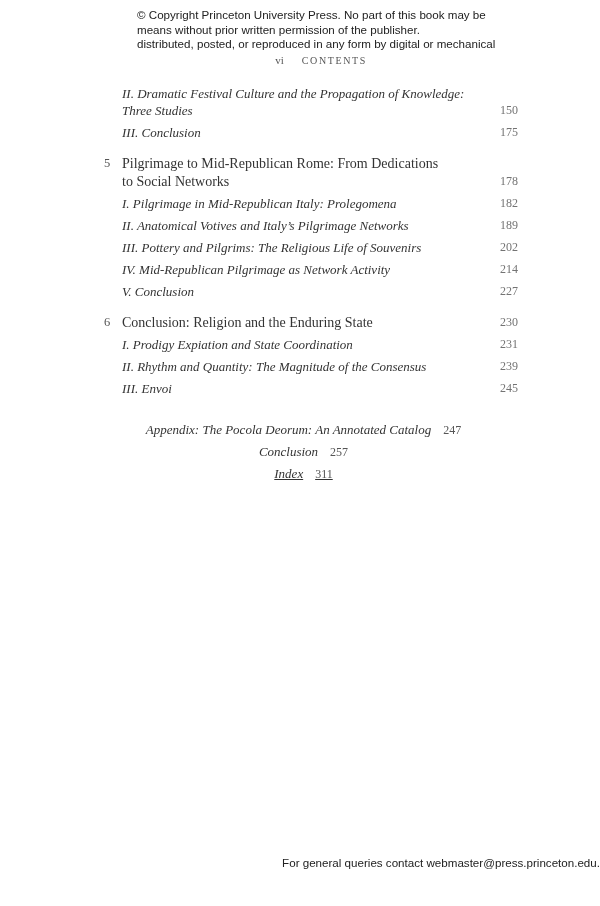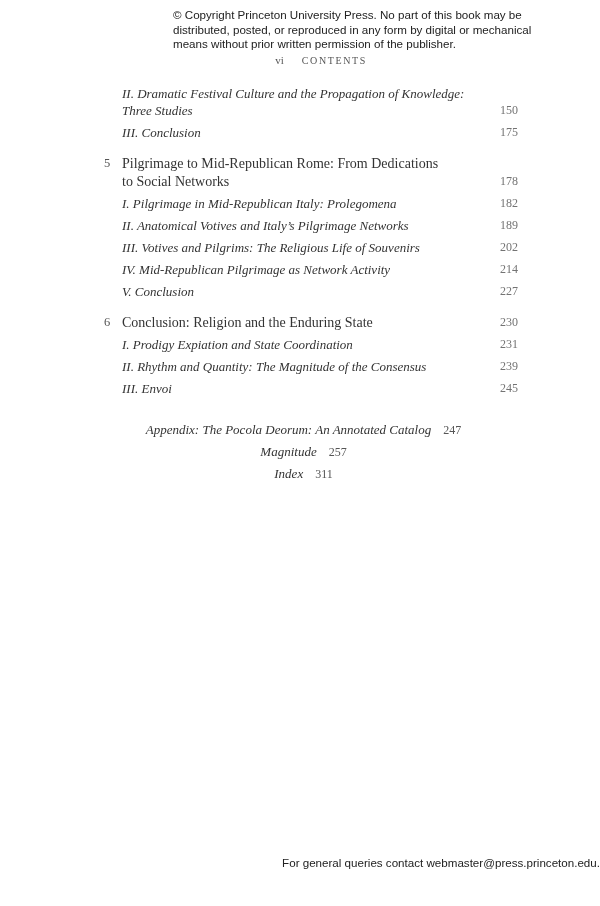--- a/index.html
+++ b/index.html
@@ -1,21 +1,20 @@
 <!DOCTYPE html>
 <html><head>
 <meta charset="utf-8">
 <style>
   html, body { margin: 0; padding: 0; background: #ffffff; }
   body { width: 600px; height: 906px; position: relative; overflow: hidden; }
   .copyright {
     position: absolute; left: 137px; top: 8px; width: 360px;
     font-family: "Liberation Sans", sans-serif; font-size: 11.6px; line-height: 14.6px;
     color: #222;
-    margin-left: 36px;
   }
   .running-head {
     position: absolute; left: 0; width: 592px; top: 54px; text-align: center;
     font-family: "Liberation Serif", serif; font-size: 10px; color: #555;
     letter-spacing: 1.6px;
     padding-left: 25px;
   }
   .running-head .folio { margin-right: 14px; letter-spacing: 0; font-size: 11px; }
   .toc { position: absolute; left: 0; top: 0; width: 600px; }
   .row {
@@ -36,22 +35,22 @@
   .footer {
     position: absolute; left: 0; width: 600px; top: 856px; text-align: right;
     font-family: "Liberation Sans", sans-serif; font-size: 11.6px; color: #222;
   }
 </style>
 </head>
 <body>
 
 <div class="copyright">
   <div>© Copyright Princeton University Press. No part of this book may be</div>
+  <div>means without prior written permission of the publisher.</div>
   <div>distributed, posted, or reproduced in any form by digital or mechanical</div>
-  <div>means without prior written permission of the publisher.</div>
 </div>
 
 <div class="running-head">
   <span class="folio">vi</span>
   <span>CONTENTS</span>
 </div>
 
 <div class="toc">
 
   <div class="row sub" style="top:86px;">
@@ -76,21 +75,21 @@
   </div>
   <div class="row sub" style="top:196px;">
     <span class="title">I. Pilgrimage in Mid-Republican Italy: Prolegomena</span>
     <span class="page">182</span>
   </div>
   <div class="row sub" style="top:218px;">
     <span class="title">II. Anatomical Votives and Italy’s Pilgrimage Networks</span>
     <span class="page">189</span>
   </div>
   <div class="row sub" style="top:240px;">
-    <span class="title">III. Votives and Pilgrims: The Religious Life of Souvenirs</span>
+    <span class="title">III. Pottery and Pilgrims: The Religious Life of Souvenirs</span>
     <span class="page">202</span>
   </div>
   <div class="row sub" style="top:262px;">
     <span class="title">IV. Mid-Republican Pilgrimage as Network Activity</span>
     <span class="page">214</span>
   </div>
   <div class="row sub" style="top:284px;">
     <span class="title">V. Conclusion</span>
     <span class="page">227</span>
   </div>
@@ -110,20 +109,20 @@
   </div>
   <div class="row sub" style="top:381px;">
     <span class="title">III. Envoi</span>
     <span class="page">245</span>
   </div>
 
   <div class="center-row" style="top:422px;">
     <span class="t">Appendix: The Pocola Deorum: An Annotated Catalog</span><span class="p">247</span>
   </div>
   <div class="center-row" style="top:444px;">
-    <span class="t">Magnitude</span><span class="p">257</span>
+    <span class="t">Conclusion</span><span class="p">257</span>
   </div>
-  <div class="center-row" style="top:466px;">
+  <div class="center-row" style="top:466px;text-decoration:underline;">
     <span class="t">Index</span><span class="p">311</span>
   </div>
 </div>
 
 <div class="footer">For general queries contact webmaster@press.princeton.edu.</div>
 
 </body></html>

